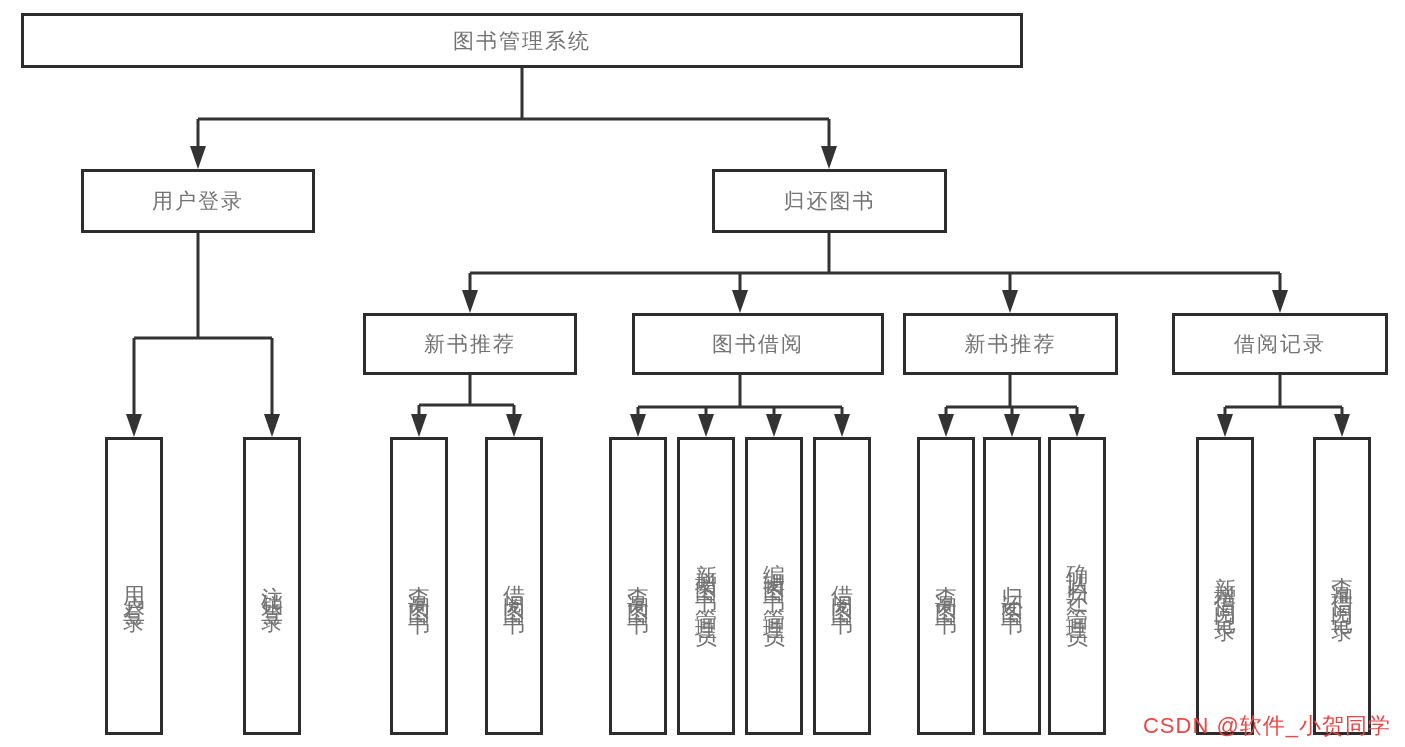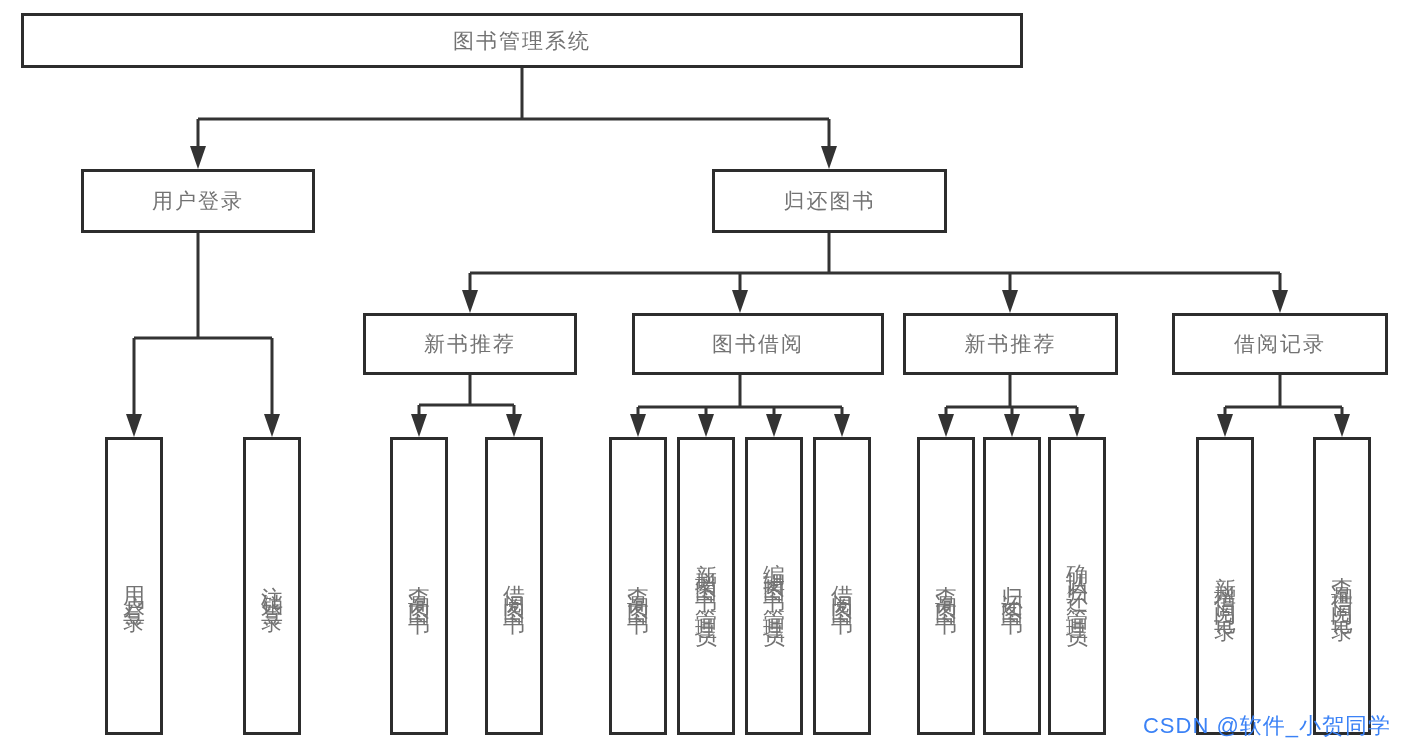--- a/index.html
+++ b/index.html
@@ -47,21 +47,21 @@
     line-height: 1;
     top: 437px;
     width: 58px;
     height: 298px;
   }
   .watermark {
     position: absolute;
     right: 14px;
     bottom: 6px;
     font-size: 22px;
-    color: #3b82f6;
+    color: #ef4444;
     letter-spacing: 1px;
     z-index: 5;
   }
 </style>
 </head>
 <body>
 
 <div class="diagram">
 
   <svg class="connectors" viewBox="0 0 1405 747" xmlns="http://www.w3.org/2000/svg">

